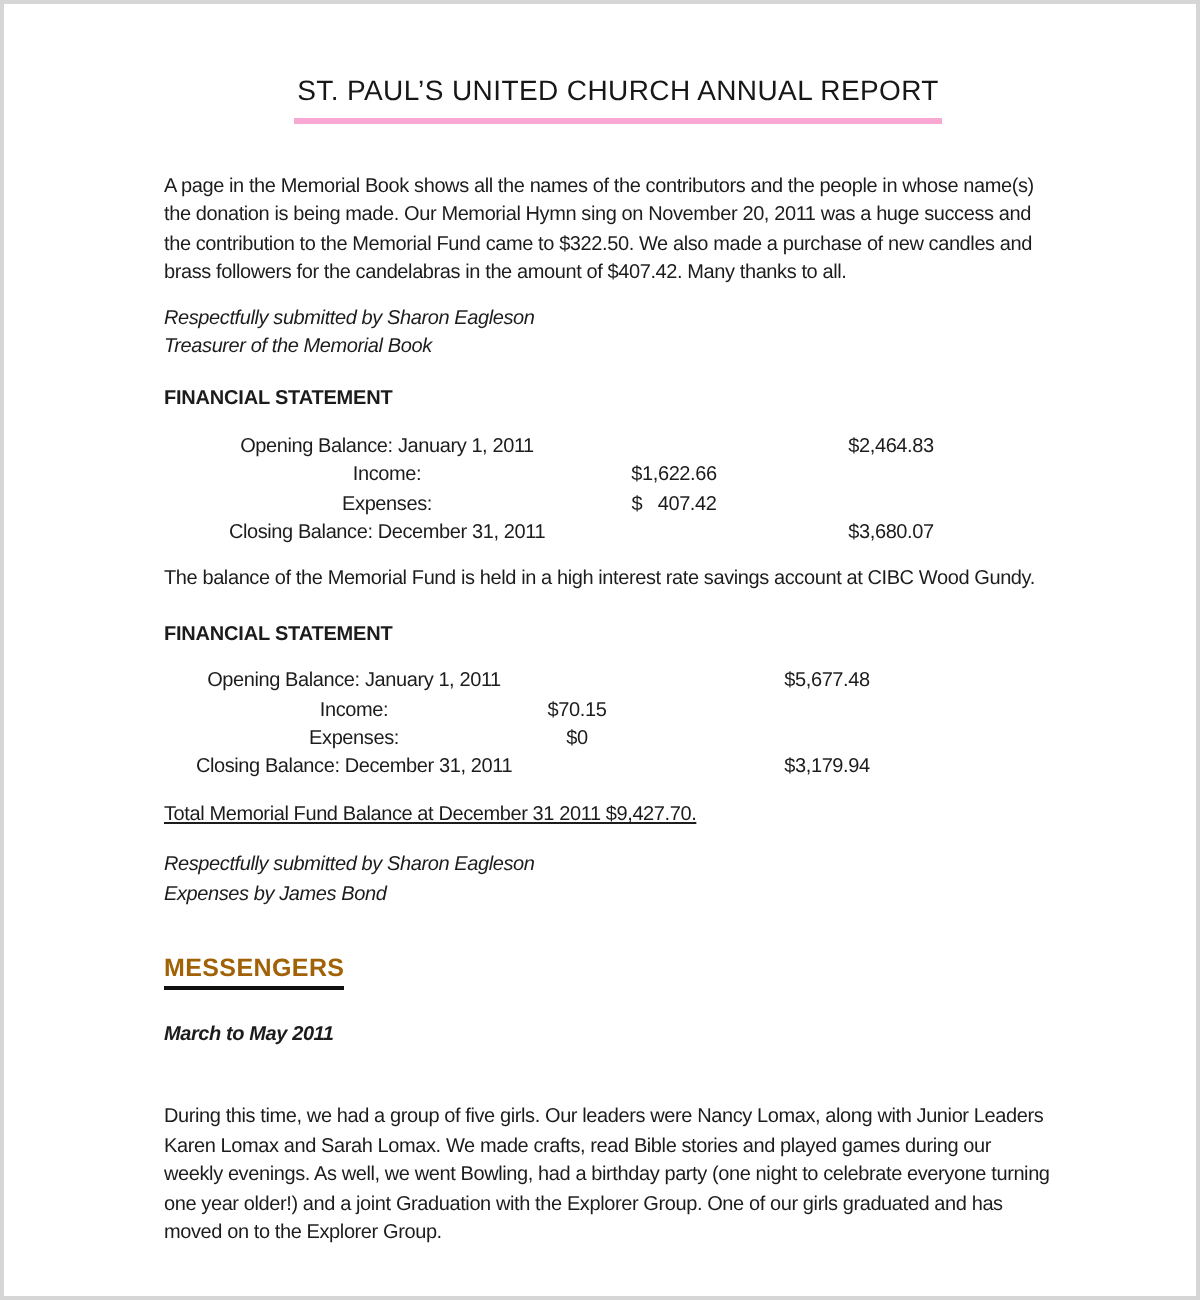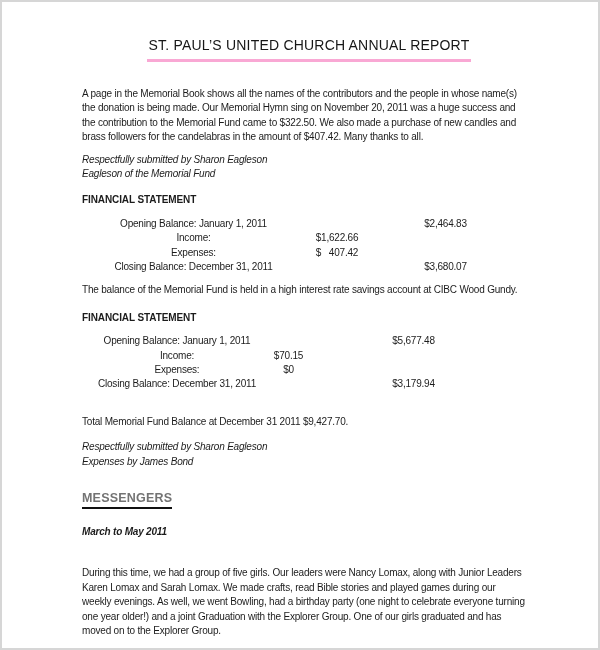--- a/index.html
+++ b/index.html
@@ -53,30 +53,30 @@
   .fs-table .frow {
     display: grid;
     height: 14.4px;
     align-items: center;
     text-align: center;
   }
   .fs-table.t1 .frow { grid-template-columns: 223px 64px 1fr; }
   .fs-table.t2 .frow { grid-template-columns: 190px 33px 1fr; }
   .fs-table .cell { white-space: pre; }
   .balance-note { margin-top: 9px; }
-  .total-line   { margin-top: 23px; }
+  .total-line   { margin-top: 9px; text-decoration: underline; }
   .sig-block2   { margin-top: 11px; }
   .messengers-heading-wrap { margin-top: 22px; }
   .messengers-heading {
     display: inline-block;
     font-size: 12.5px;
     line-height: 15px;
     font-weight: bold;
     letter-spacing: 0.2px;
-    color: #737373;
+    color: #a16207;
     border-bottom: 2px solid #111111;
     padding-bottom: 1px;
   }
   .period-line {
     margin-top: 16px;
     font-weight: bold;
     font-style: italic;
   }
   .body-para { margin-top: 27px; }
 </style>
@@ -86,21 +86,21 @@
 <div class="page">
 
   <div class="title-wrap">
     <span class="doc-title">ST. PAUL’S UNITED CHURCH ANNUAL REPORT</span>
   </div>
 
   <p class="para intro-para">A page in the Memorial Book shows all the names of the contributors and the people in whose name(s) the donation is being made. Our Memorial Hymn sing on November 20, 2011 was a huge success and the contribution to the Memorial Fund came to $322.50. We also made a purchase of new candles and brass followers for the candelabras in the amount of $407.42. Many thanks to all.</p>
 
   <div class="sig-block">
     <div class="italic-line">Respectfully submitted by Sharon Eagleson</div>
-    <div class="italic-line">Eagleson of the Memorial Fund</div>
+    <div class="italic-line">Treasurer of the Memorial Book</div>
   </div>
 
   <div class="fs-heading">FINANCIAL STATEMENT</div>
 
   <div class="fs-table t1">
     <div class="frow">
       <span class="cell">Opening Balance: January 1, 2011</span>
       <span class="cell"></span>
       <span class="cell">$2,464.83</span>
     </div>

